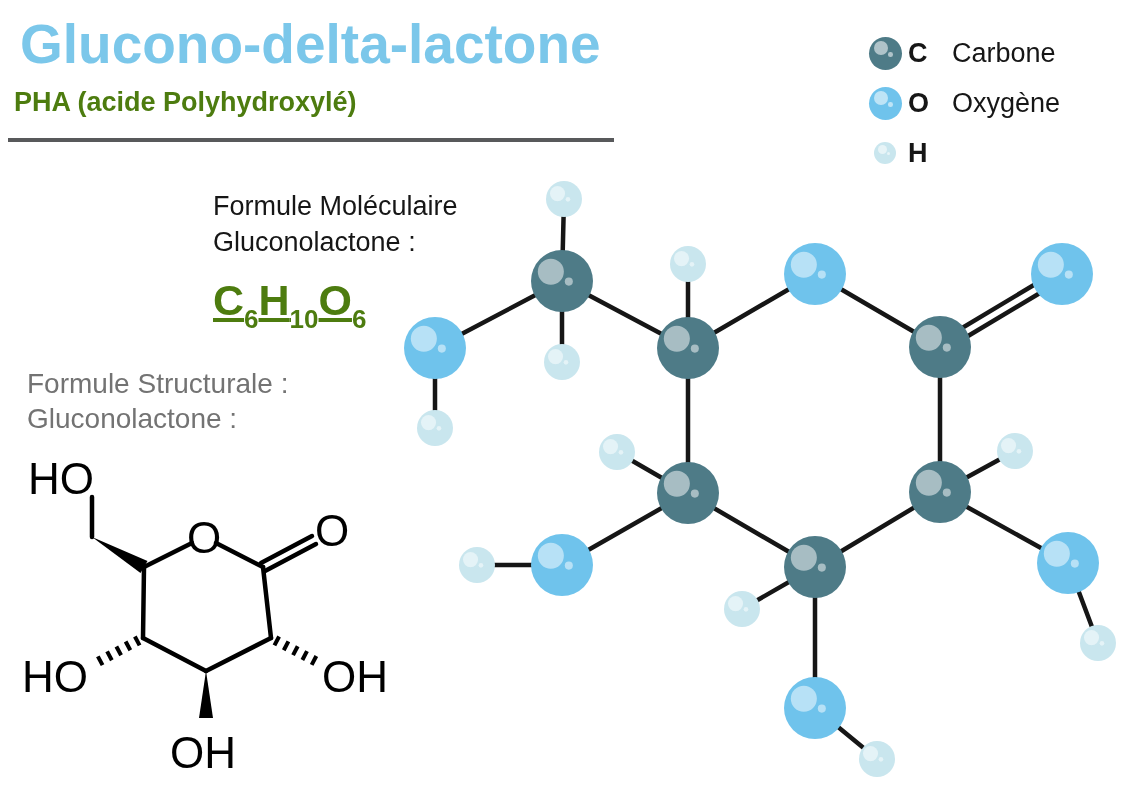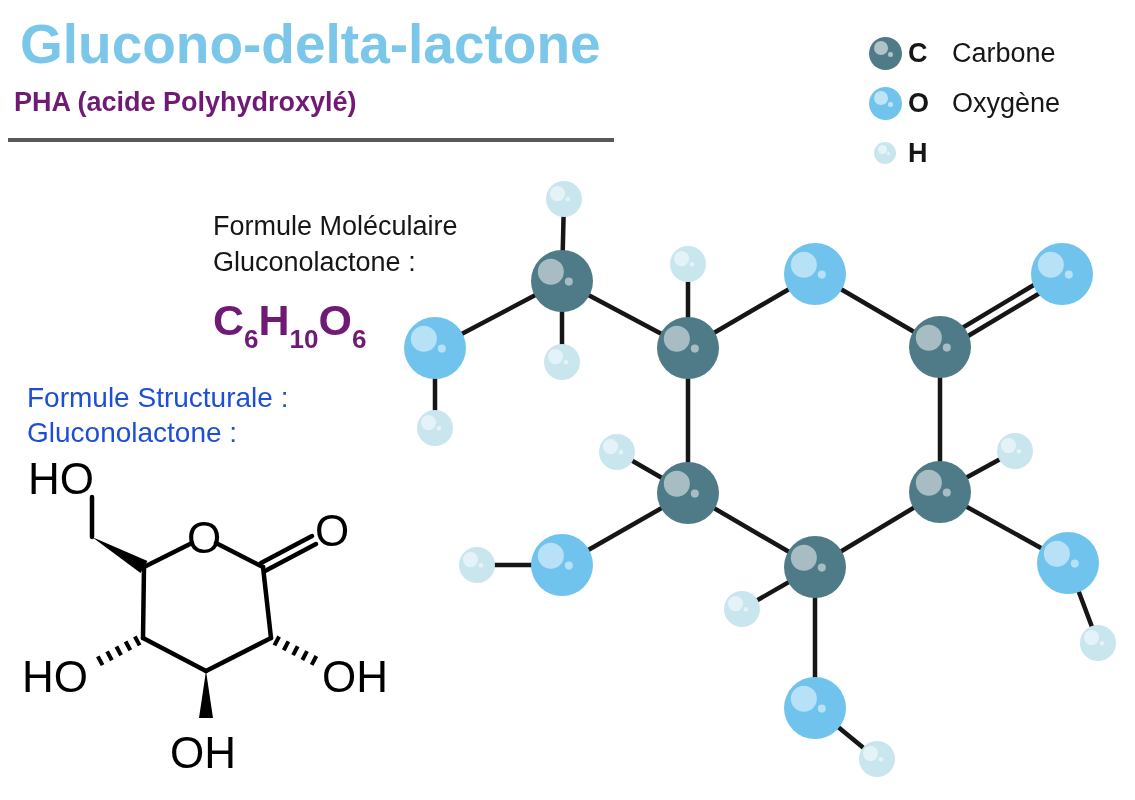--- a/index.html
+++ b/index.html
@@ -8,42 +8,42 @@
     background:#ffffff;
     font-family:"Liberation Sans", sans-serif;
     color:#111;
   }
   .title{
     position:absolute;left:20px;top:12px;
     font-size:55px;font-weight:bold;color:#7BC7EA;letter-spacing:0px;white-space:nowrap;
   }
   .subtitle{
     position:absolute;left:14px;top:87px;
-    font-size:27px;font-weight:bold;color:#701a75;white-space:nowrap;
+    font-size:27px;font-weight:bold;color:#4d7c0f;white-space:nowrap;
   }
   .divider{
     position:absolute;left:8px;top:138px;width:606px;height:4px;background:#58595B;
   }
   
   .legend{position:absolute;left:862px;top:28px;}
   .legend-row{display:flex;align-items:center;height:50px;}
   .sphere-slot{width:46px;display:flex;justify-content:center;align-items:center;}
   .lg-sphere{position:relative;border-radius:50%;}
   .lg-sphere.big{width:33px;height:33px;}
   .lg-sphere.small{width:22px;height:22px;}
   .lg-sphere .hl{position:absolute;left:16%;top:13%;width:42%;height:42%;border-radius:50%;background:#fff;opacity:.55;}
   .lg-sphere .dot{position:absolute;left:60%;top:47%;width:14%;height:14%;border-radius:50%;background:#fff;opacity:.55;}
   .legend-symbol{width:44px;font-size:27px;font-weight:bold;color:#161616;}
   .legend-label{font-size:27px;color:#161616;white-space:nowrap;}
   
-  .fm-block{position:absolute;left:213px;top:188px;font-size:27px;line-height:36px;color:#161616;margin-top:20px;}
-  .fm-formula{margin-top:22px;font-weight:bold;font-size:43px;color:#701a75;}
+  .fm-block{position:absolute;left:213px;top:188px;font-size:27px;line-height:36px;color:#161616;}
+  .fm-formula{margin-top:22px;font-weight:bold;font-size:43px;color:#4d7c0f;text-decoration:underline;}
   .fsub{font-size:26px;vertical-align:-13px;}
   
-  .fs-block{position:absolute;left:27px;top:380px;font-size:28px;line-height:35px;color:#1d4ed8;}
+  .fs-block{position:absolute;left:27px;top:366px;font-size:28px;line-height:35px;color:#737373;}
   
   .skeletal-svg{position:absolute;left:8px;top:450px;}
   .molecule-svg{position:absolute;left:0;top:0;}
   .skeletal-text{font-family:"Liberation Sans",sans-serif;font-size:44px;fill:#000;}
 </style>
 </head>
 <body>
 
 <div class="title">Glucono-delta-lactone</div>
 <div class="subtitle">PHA (acide Polyhydroxylé)</div>

